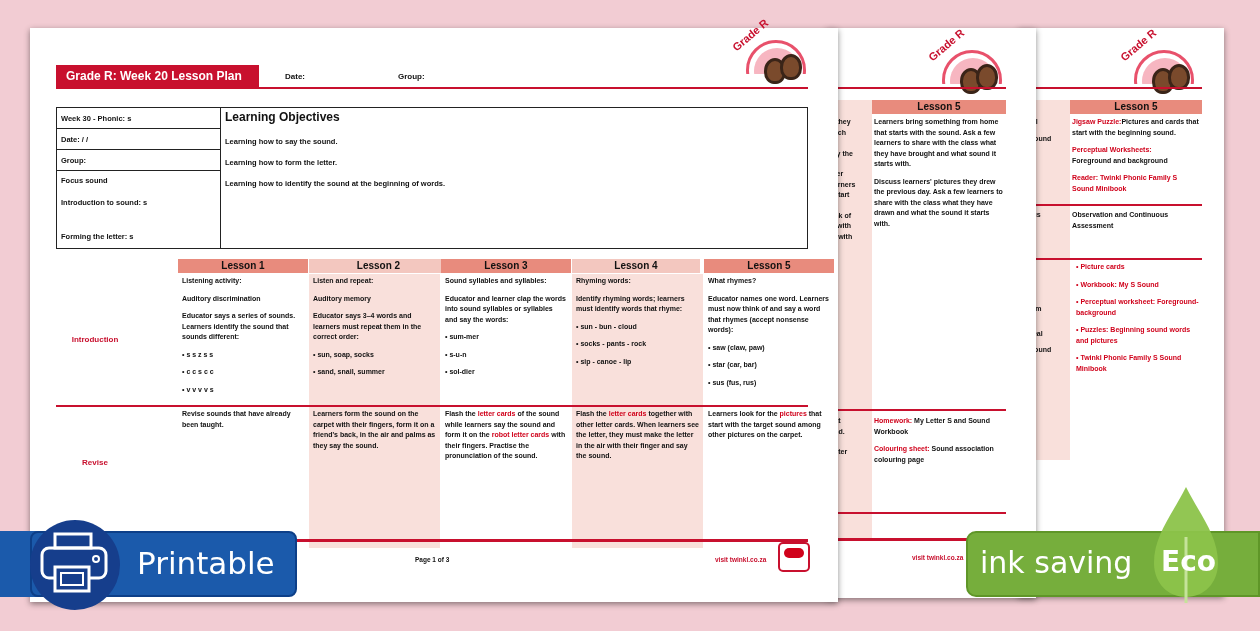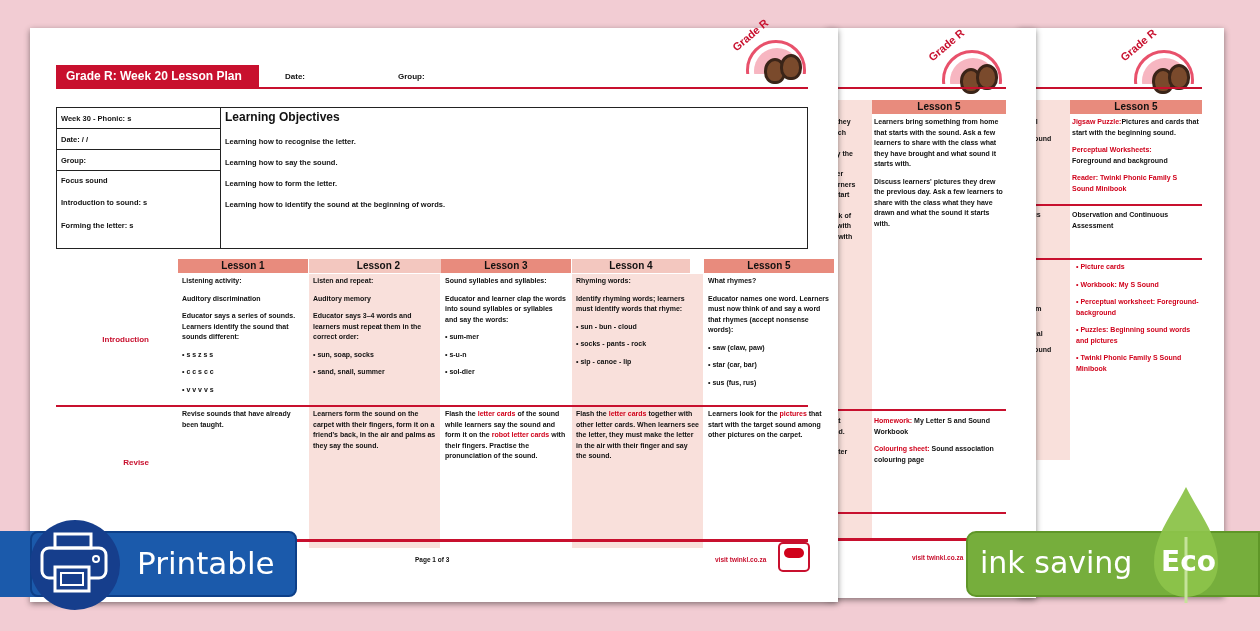--- a/index.html
+++ b/index.html
@@ -32,21 +32,21 @@
 
   
   .lessons{position:absolute;left:26px;top:231px;width:752px}
   .lhead{position:absolute;top:0;height:14px;background:#e88b7d;color:#111;text-align:center;font-weight:bold;font-size:10px;line-height:14px}
   .lhead.alt{background:#f3c7bf}
   .lcol{position:absolute;top:15px;height:274px}
   .lcell{position:absolute;left:4px;right:4px;font-size:7px;font-weight:bold;line-height:10.5px}
   .lcell p{margin-bottom:7px}
   .lcell .red{color:#d0021b}
   .row-line{position:absolute;left:0;width:752px;height:2px;background:#c8102e}
-  .row-label{position:absolute;left:23px;width:70px;color:#c8102e;font-size:8px;font-weight:bold;text-align:right}
+  .row-label{position:absolute;left:4px;width:70px;color:#c8102e;font-size:8px;font-weight:bold;text-align:center}
 
   .foot-line{position:absolute;left:26px;width:752px;height:3px;background:#c8102e}
   .foot-page{position:absolute;font-size:6.5px;font-weight:bold}
   .foot-url{position:absolute;font-size:6.5px;font-weight:bold;color:#c8102e}
   .foot-logo{position:absolute;width:32px;height:30px;border:2px solid #c8102e;border-radius:5px;background:#fff}
   .foot-logo i{position:absolute;left:4px;top:4px;width:20px;height:10px;border-radius:6px;background:#d0021b}
 
   
   .sp-head{position:absolute;height:14px;background:#e88b7d;text-align:center;font-weight:bold;font-size:10px;line-height:14px}
   .sp-alt{position:absolute;background:#f9e0db}
@@ -168,41 +168,40 @@
     <div class="txt">Grade R</div>
   </div>
 
   <div class="info">
     <div class="info-left">
       <div class="info-cell">Week 30 - Phonic: s</div>
       <div class="info-cell">Date:   /   /</div>
       <div class="info-cell">Group:</div>
       <div class="info-focus">
         <div style="line-height:12px;margin-bottom:10px">Focus sound</div>
-        <div style="line-height:12px;margin-bottom:11px">Introduction to sound: s</div>
+        <div style="line-height:12px;margin-bottom:22px">Introduction to sound: s</div>
         <div style="line-height:12px">Forming the letter: s</div>
       </div>
     </div>
     <div class="info-right">
       <div class="lo-title">Learning Objectives</div>
-      <div class="lo-item">Learning how to recognise the letter.</div>
       <div class="lo-item">Learning how to say the sound.</div>
       <div class="lo-item">Learning how to form the letter.</div>
       <div class="lo-item">Learning how to identify the sound at the beginning of words.</div>
     </div>
   </div>
 
   <div class="lessons">
     <div class="lcol" style="left:253px;width:131px;background:#f9e0db"></div>
     <div class="lcol" style="left:516px;width:131px;background:#f9e0db"></div>
 
     <div class="lhead" style="left:122px;width:130px">Lesson 1</div>
     <div class="lhead alt" style="left:253px;width:139px">Lesson 2</div>
     <div class="lhead" style="left:385px;width:130px">Lesson 3</div>
-    <div class="lhead alt" style="left:516px;width:118px">Lesson 4</div>
+    <div class="lhead alt" style="left:516px;width:128px">Lesson 4</div>
     <div class="lhead" style="left:648px;width:130px">Lesson 5</div>
 
     <div class="row-label" style="top:76px">Introduction</div>
 
     <div class="lcell" style="left:126px;width:122px;top:17px">
       <p>Listening activity:</p>
       <p>Auditory discrimination</p>
       <p>Educator says a series of sounds. Learners identify the sound that sounds different:</p>
       <p>• s s z s s</p>
       <p>• c c s c c</p>

